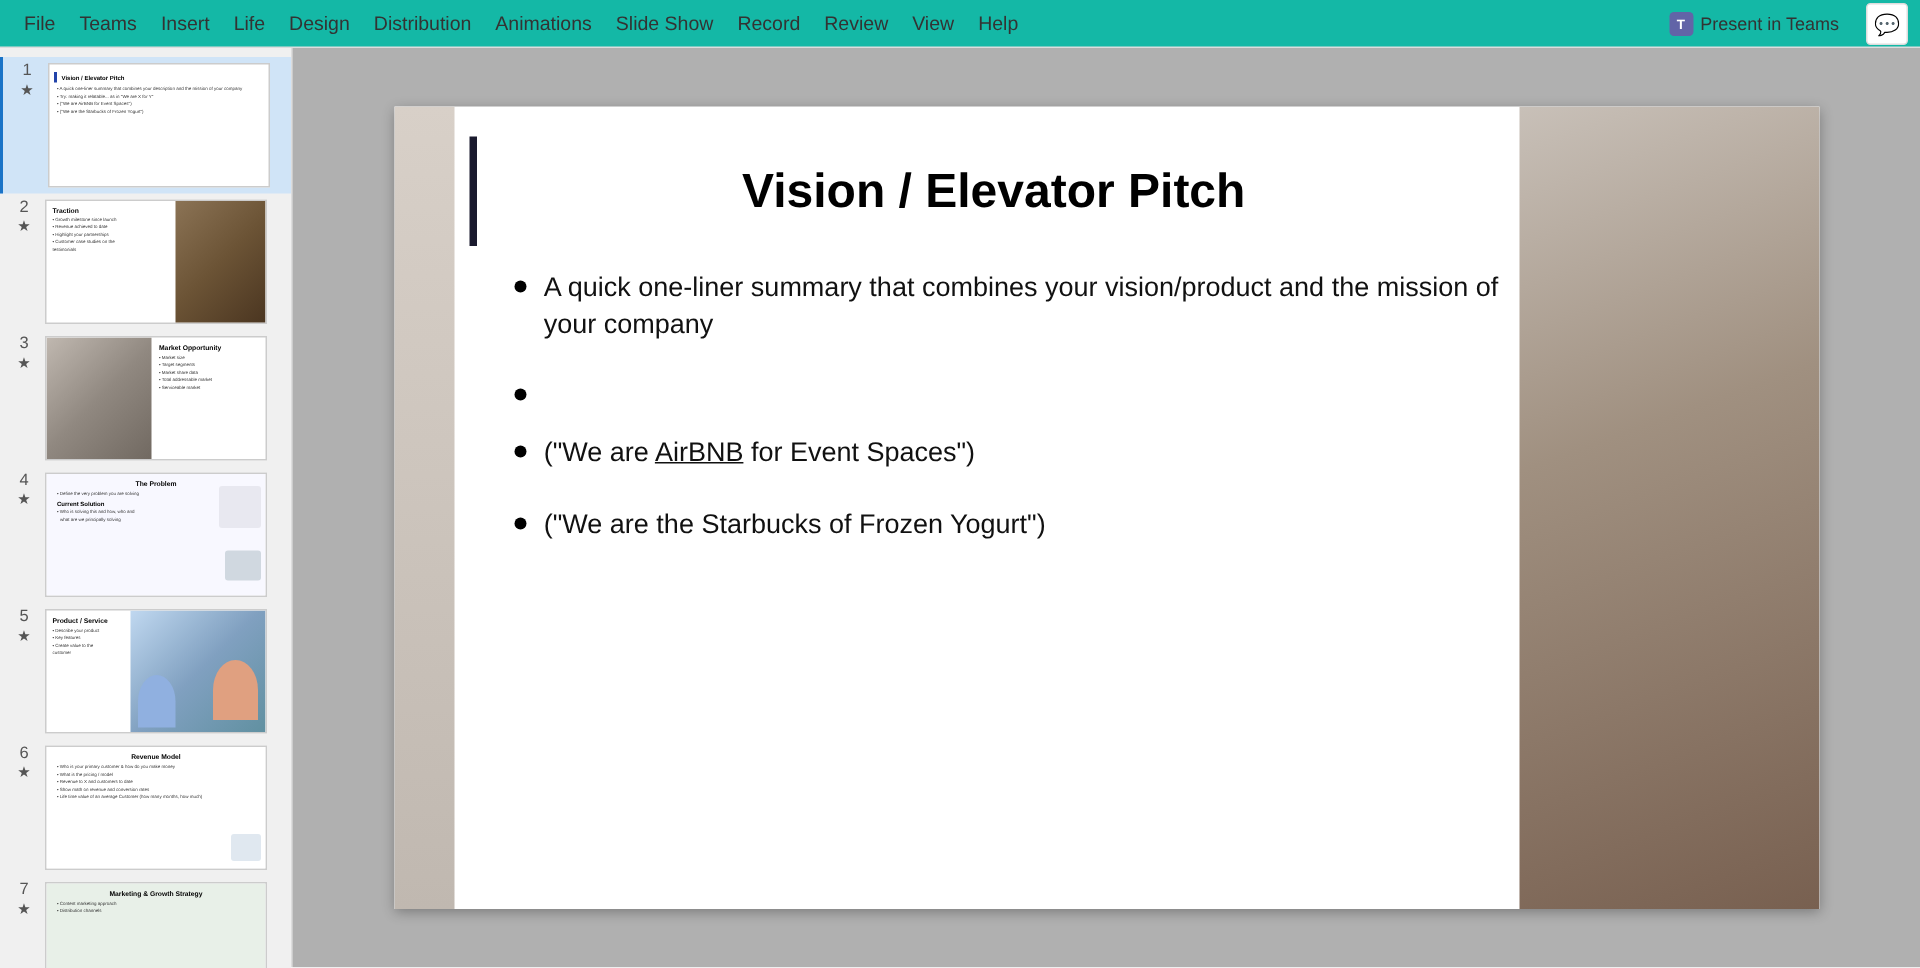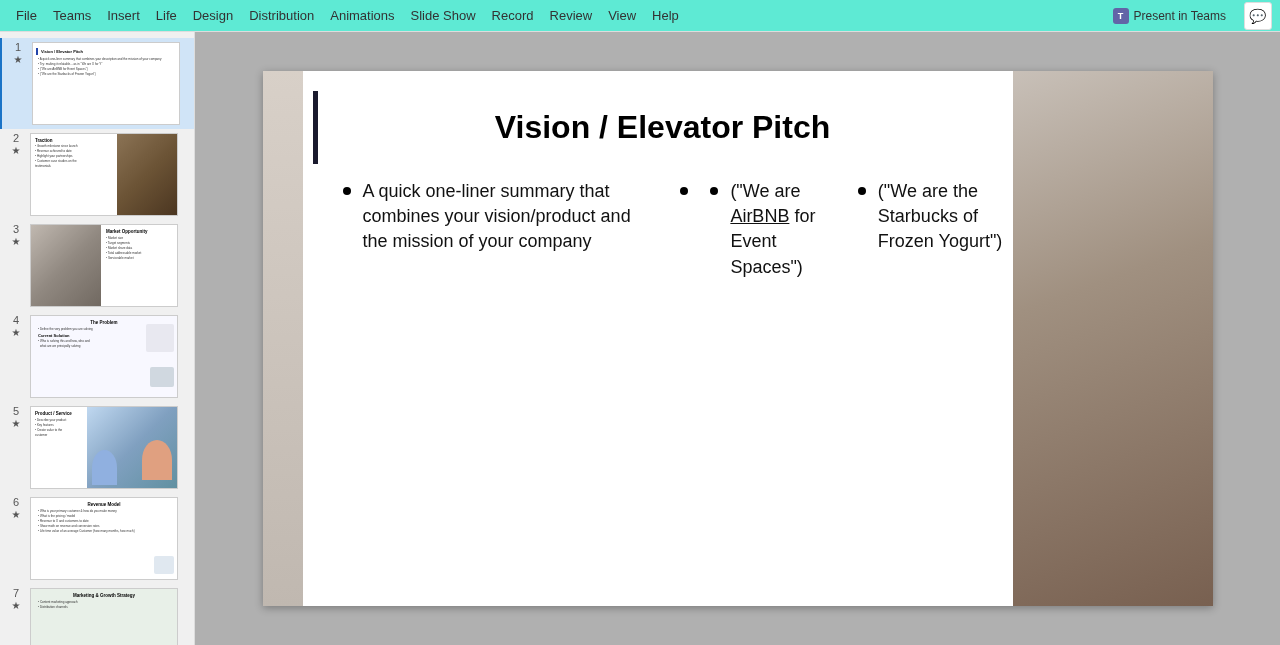--- a/index.html
+++ b/index.html
@@ -1,20 +1,20 @@
 <!DOCTYPE html>
 <html><head>
   <meta charset="utf-8">
   <style>
     * { margin: 0; padding: 0; box-sizing: border-box; }
     body { font-family: 'Segoe UI', Arial, sans-serif; background: #f3f3f3; width: 1280px; height: 645px; overflow: hidden; display: flex; flex-direction: column; }
 
     
     .menu-bar {
-      display: flex; align-items: center; background: #5eead4; border-bottom: 1px solid #ddd;
+      display: flex; align-items: center; background: #14b8a6; border-bottom: 1px solid #ddd;
       height: 32px; padding: 0 8px; flex-shrink: 0;
     }
     .menu-item {
       padding: 4px 8px; font-size: 13px; cursor: pointer; color: #333;
     }
     .menu-right {
       margin-left: auto; display: flex; align-items: center; gap: 8px;
     }
     .present-teams-btn {
       display: flex; align-items: center; gap: 5px;
@@ -94,21 +94,21 @@
       position: absolute; left: 50px; right: 200px; top: 0; bottom: 0;
       display: flex; flex-direction: column;
     }
     .slide-title-bar {
       border-left: 5px solid #1a1a2e; padding: 18px 30px 18px 25px; margin: 20px 0 15px 0;
     }
     .slide-title-text {
       font-size: 32px; font-weight: bold; color: #000; text-align: center;
     }
     .slide-bullets {
-      padding: 0 10px 0 30px; display: flex; flex-direction: row; gap: 22px;
+      padding: 0 10px 0 30px; display: flex; flex-direction: column; gap: 22px;
     }
     .bullet-item {
       display: flex; align-items: flex-start; gap: 12px; font-size: 18px; color: #111;
     }
     .bullet-dot {
       width: 8px; height: 8px; background: #000; border-radius: 50%;
       margin-top: 8px; flex-shrink: 0;
     }
     .bullet-text { line-height: 1.4; }
     .airbnb-link { text-decoration: underline; }

